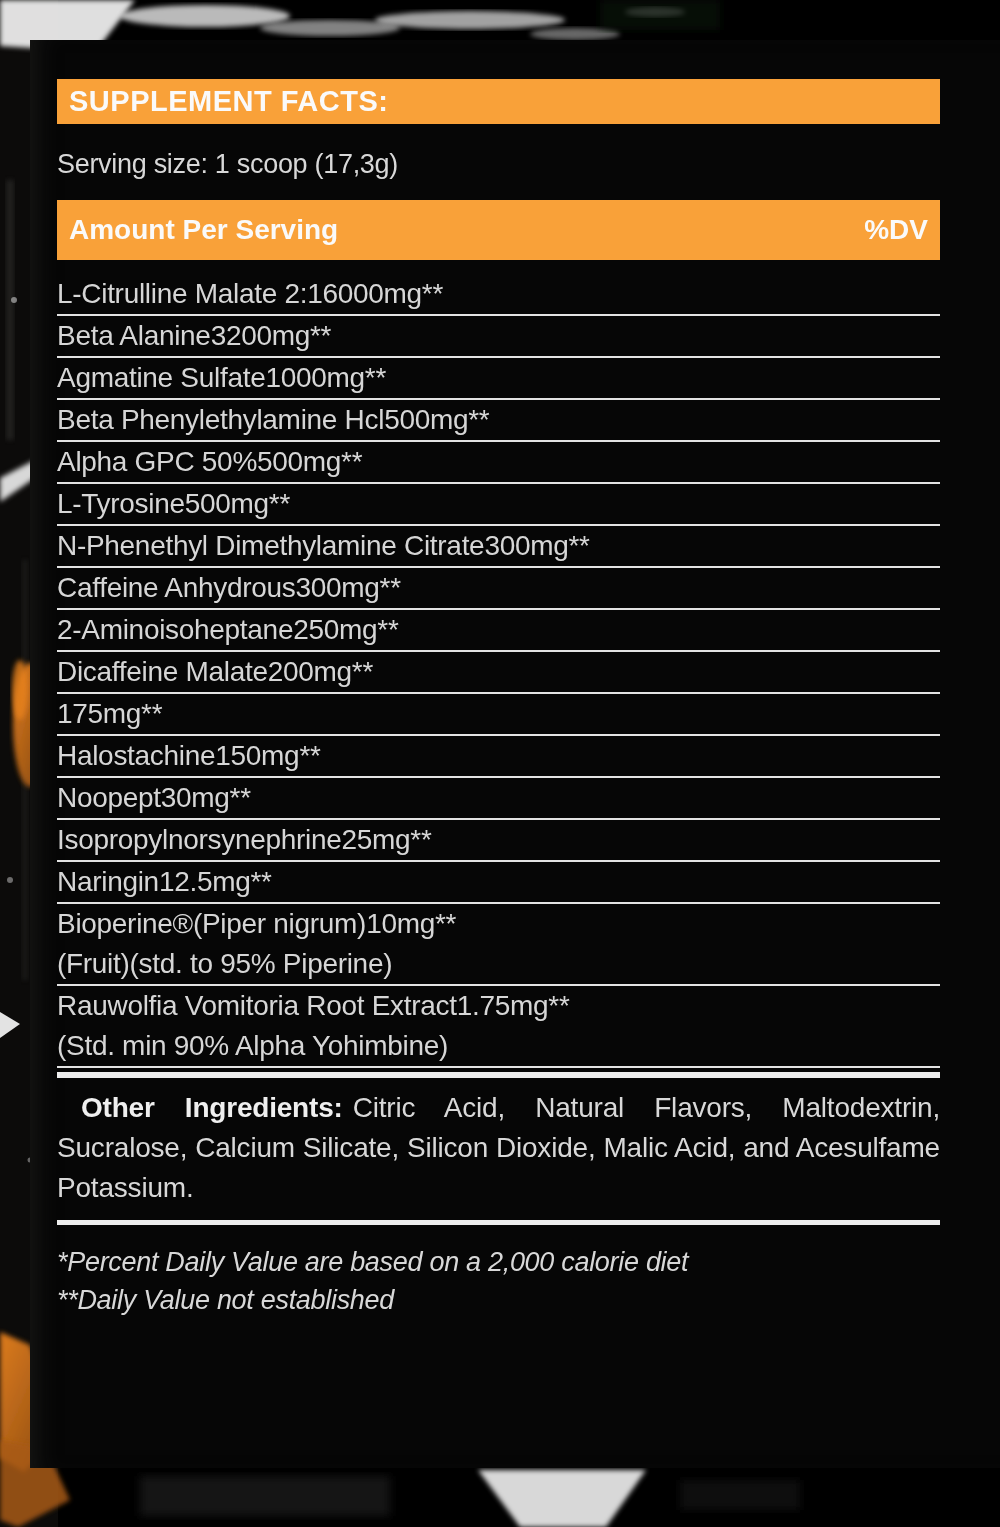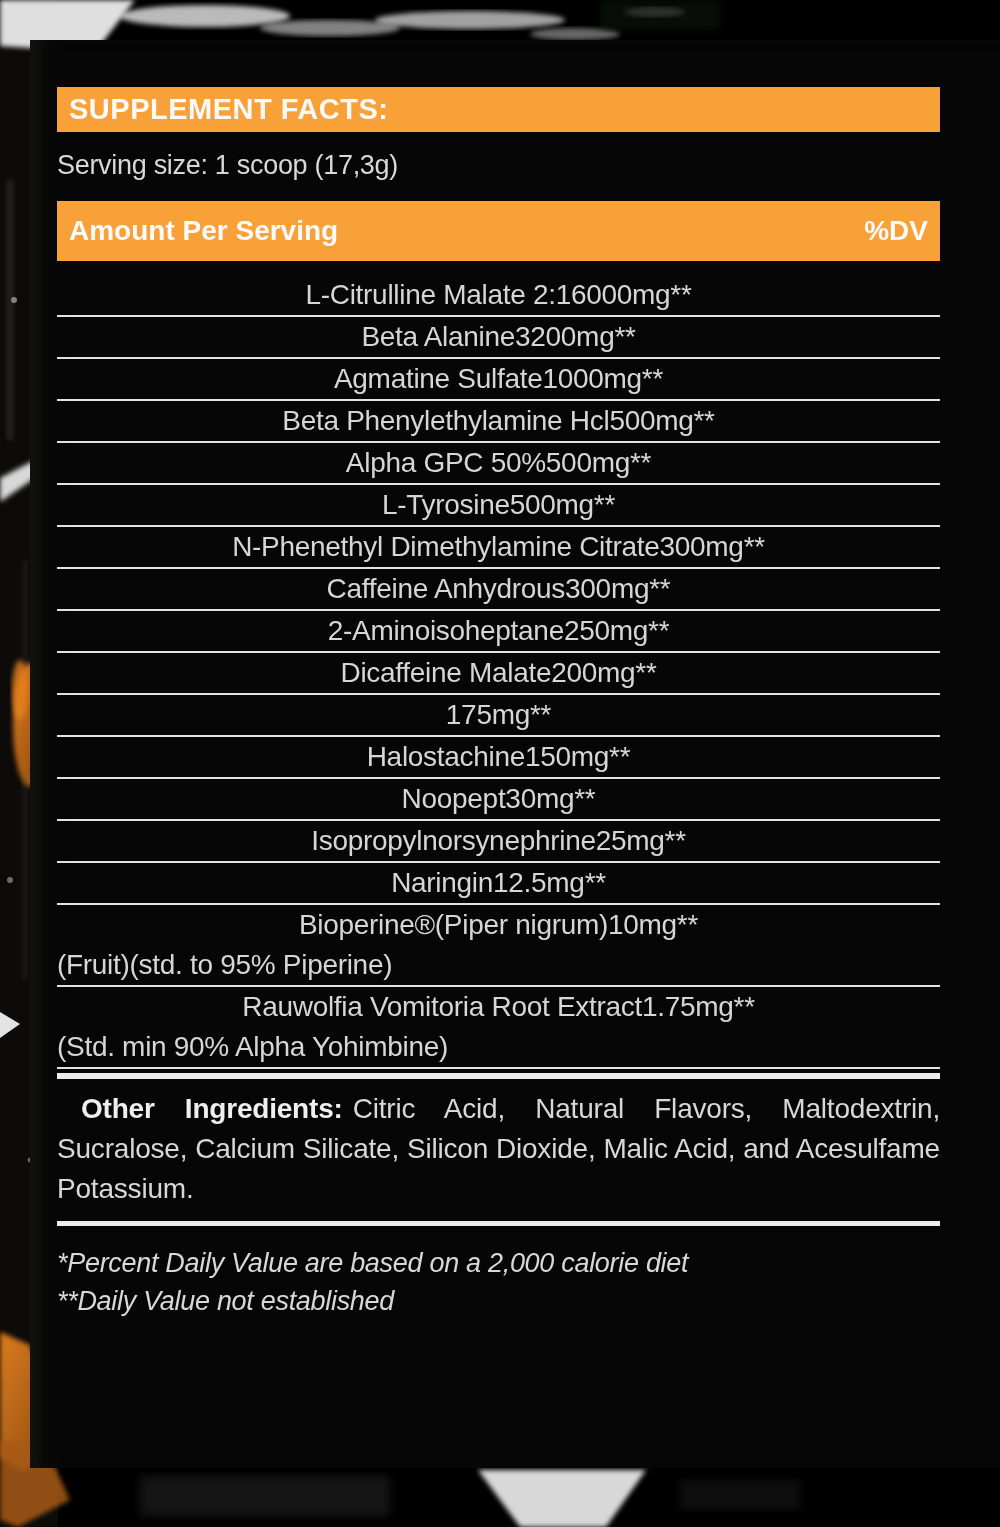--- a/index.html
+++ b/index.html
@@ -13,38 +13,38 @@
   .bg-texture{position:absolute;left:0;top:0;width:1000px;height:1527px;}
   .panel{
     position:absolute;
     left:30px;top:40px;
     width:970px;height:1428px;
     background:#060606;
     box-shadow:inset 22px 0 26px -18px #1a1a18;
   }
   .content{
     position:absolute;
-    left:27px;top:12px;
+    left:27px;top:4px;
     width:883px;
   }
   .bar{
     background:#F9A139;
     color:#FAFAFA;
     font-weight:bold;
     padding:0 12px;
     box-sizing:border-box;
   }
   .bar-title{
     margin-top:35px;
     height:45px;line-height:45px;
     font-size:29px;
     letter-spacing:.5px;
   }
   .serving-block{
-    margin-top:15px;
+    margin-top:22px;
     color:#D8D8D8;
     font-size:27px;
     line-height:37px;
     letter-spacing:-.3px;
   }
   .bar-columns{
     margin-top:17px;
     height:60px;line-height:44px;
     font-size:28px;
     display:flex;
@@ -53,21 +53,21 @@
   }
   .rows{margin-top:14px;}
   .row{
     border-bottom:2px solid #E2E2E2;
     color:#D6D6D6;
     font-size:28px;
     letter-spacing:-.3px;
   }
   .row-line{
     display:flex;
-    justify-content:center;
+    justify-content:flex-start;
     line-height:40px;
   }
   .row-line2{line-height:40px;}
   .row-amount{white-space:nowrap;}
   .divider{
     height:6px;background:#EDEDED;
     margin-top:4px;
   }
   .divider-2{height:5px;margin-top:12px;}
   .other{

